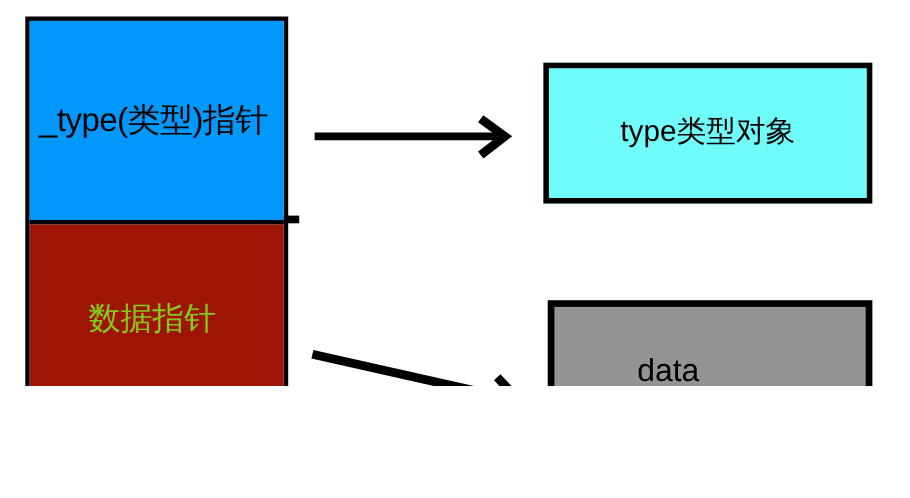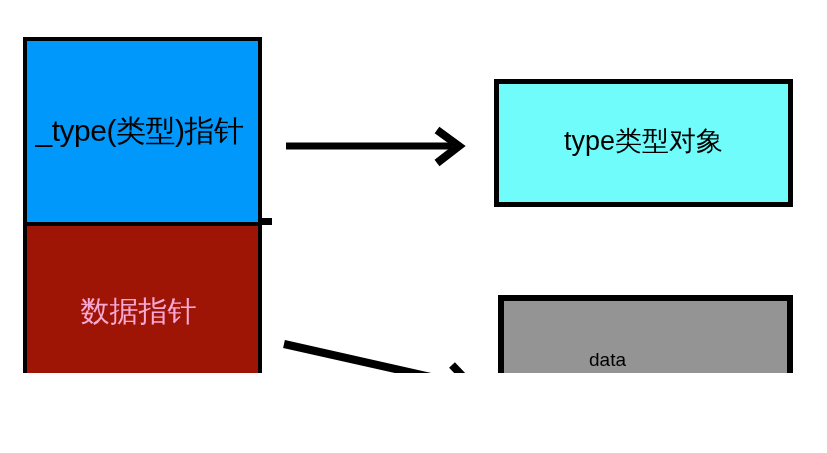--- a/index.html
+++ b/index.html
@@ -9,21 +9,20 @@
   }
   body {
     font-family: "Liberation Sans", "DejaVu Sans", sans-serif;
   }
   #canvas {
     position: relative;
     width: 827px;
     height: 351px;
     background: #ffffff;
     overflow: hidden;
-    margin-top: 22px;
   }
 
   .box {
     position: absolute;
     box-sizing: border-box;
     display: flex;
     align-items: center;
     justify-content: center;
     color: #000000;
     line-height: 1;
@@ -61,21 +60,21 @@
   }
   #type-ptr-label {
     font-size: 30px;
     color: #000000;
     white-space: nowrap;
     letter-spacing: -0.5px;
     transform: translateX(-3px);
   }
   #data-ptr-label {
     font-size: 29px;
-    color: #f9a8d4;
+    color: #84cc16;
     white-space: nowrap;
     transform: translate(-4px, -14px);
   }
 
   
   #divider-tick {
     position: absolute;
     left: 258px;
     top: 196px;
     width: 14px;
@@ -93,21 +92,21 @@
     border: 5px solid #000000;
     font-size: 27px;
   }
   #data-object-box {
     left: 498px;
     top: 273px;
     width: 295px;
     height: 142px;
     background: #949494;
     border: 6px solid #000000;
-    font-size: 19px;
+    font-size: 29px;
   }
   #type-object-label { transform: translateY(-2px); }
   #data-object-label { transform: translate(-38px, -7px); }
 
   
   .arrow-svg {
     position: absolute;
     left: 0;
     top: 0;
     width: 827px;

